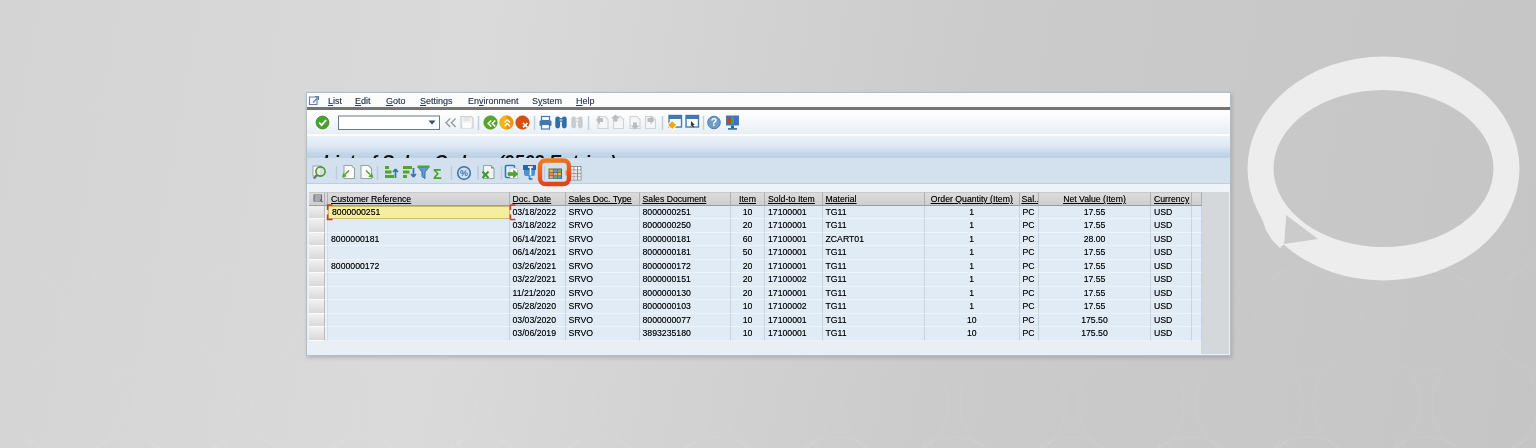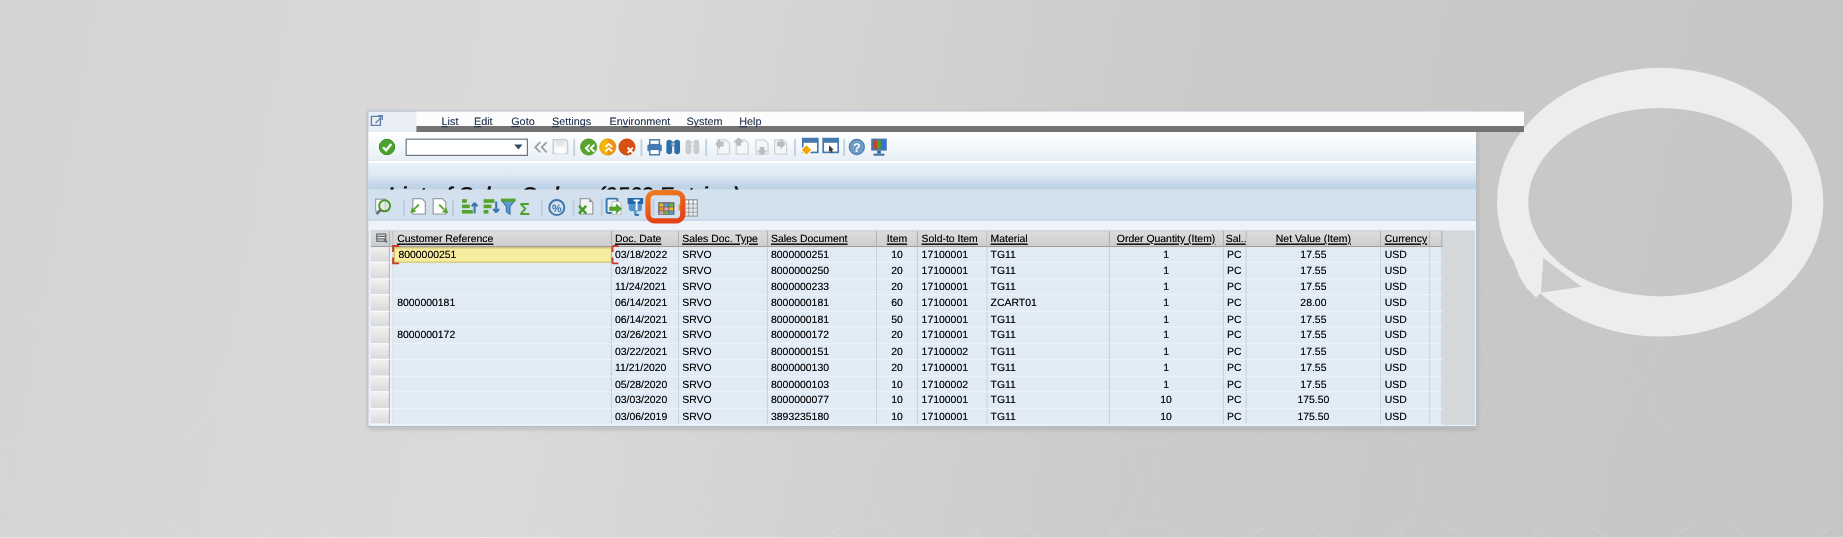--- a/index.html
+++ b/index.html
@@ -3,21 +3,21 @@
 <meta charset="utf-8">
 <style>
   html,body{margin:0;padding:0;}
   body{width:1536px;height:448px;overflow:hidden;position:relative;
        font-family:"Liberation Sans", sans-serif;
        background:linear-gradient(100deg,#d4d4d4 0%,#dadada 30%,#cbcbcb 62%,#c5c5c5 100%);}
   .abs{position:absolute;}
   
   #win{left:306px;top:92px;width:923px;height:262px;background:#e9eff5;
        border:1px solid #b4bcc4;box-shadow:1px 2px 4px rgba(0,0,0,0.16);}
-  #menubar{left:0;top:0;width:923px;height:17px;background:#fcfcfc;border-bottom:5px solid #737373;box-sizing:border-box;margin-left:40px;}
+  #menubar{left:0;top:0;width:923px;height:17px;background:#fcfcfc;border-bottom:3px solid #737373;box-sizing:border-box;}
   .menu{position:absolute;top:3px;font-size:9px;color:#2a3a55;text-shadow:0 0 0.5px rgba(42,58,85,0.5);}
   .menu u{text-decoration:underline;}
   #toolbar{left:0;top:17px;width:923px;height:24px;
      background:linear-gradient(#ffffff,#f2f6fa 60%,#e7eef5);border-bottom:1px solid #c9d6e2;}
   #gap1{left:0;top:41px;width:923px;height:1.5px;background:#fdfdfd;}
   #titlebar{left:0;top:42.5px;width:923px;height:22px;
      background:linear-gradient(#eaf1f8,#dde9f4 45%,#c3d6e8 80%,#bcd1e5);}
   #titlebar span{position:absolute;left:16px;top:16px;font-size:18px;font-weight:bold;font-style:italic;color:#111;}
   #apptoolbar{left:0;top:64.5px;width:923px;height:26.5px;box-sizing:border-box;background:#d3e1ef;border-bottom:1px solid #bccee0;}
   #strip{left:0;top:91px;width:923px;height:8px;background:#edf3f9;}
@@ -142,36 +142,20 @@
           <td>TG11</td>
           <td class="r">1</td>
           <td>PC</td>
           <td class="r">17.55</td>
           <td>USD</td>
           <td></td>
         </tr>
     <tr>
           <td class="sel"></td>
           <td class="gap"></td>
-          <td></td>
-          <td>11/24/2021</td>
-          <td>SRVO</td>
-          <td>8000000233</td>
-          <td class="r">20</td>
-          <td>17100001</td>
-          <td>TG11</td>
-          <td class="r">1</td>
-          <td>PC</td>
-          <td class="r">17.55</td>
-          <td>USD</td>
-          <td></td>
-        </tr>
-    <tr>
-          <td class="sel"></td>
-          <td class="gap"></td>
           <td>8000000181</td>
           <td>06/14/2021</td>
           <td>SRVO</td>
           <td>8000000181</td>
           <td class="r">60</td>
           <td>17100001</td>
           <td>ZCART01</td>
           <td class="r">1</td>
           <td>PC</td>
           <td class="r">28.00</td>

